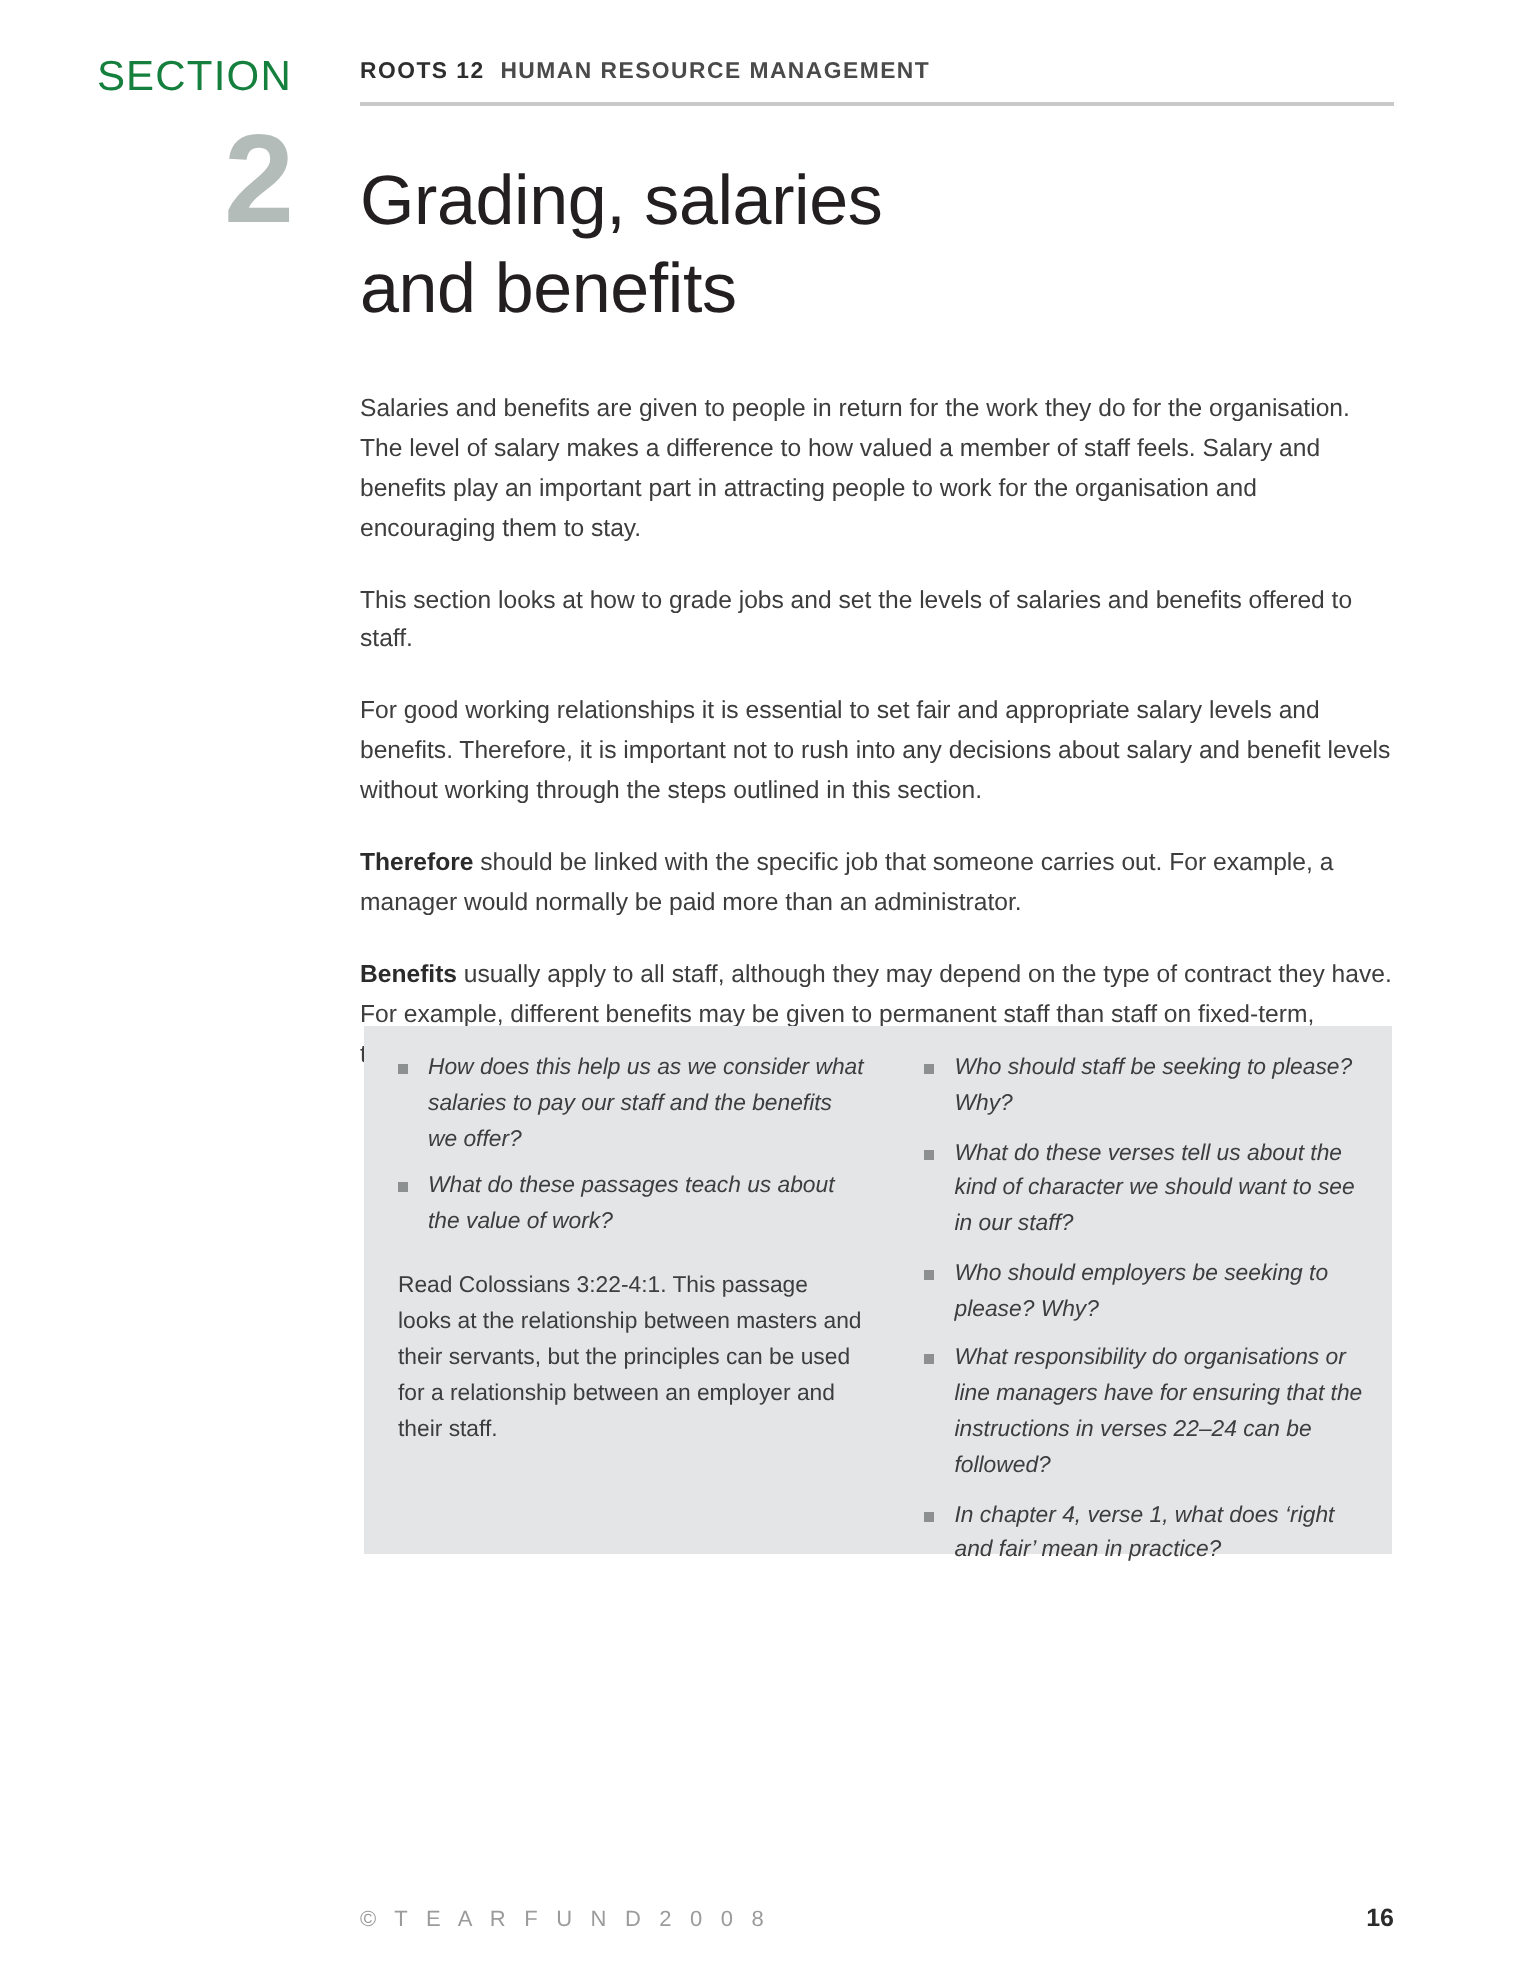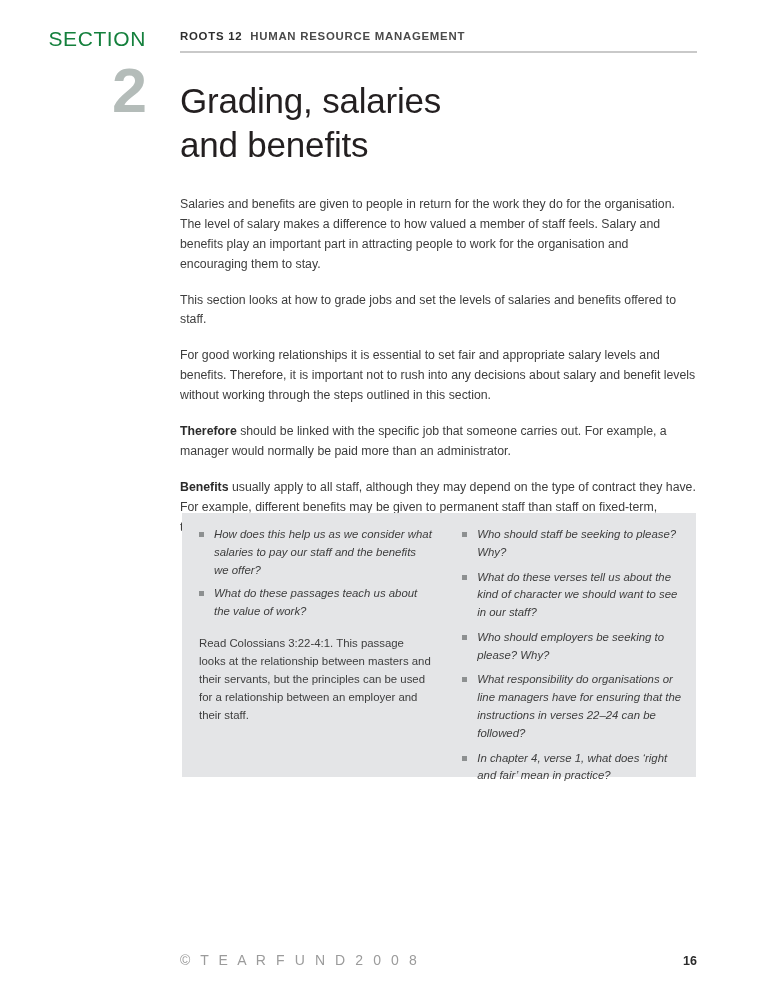--- a/index.html
+++ b/index.html
@@ -174,21 +174,21 @@
   .footer {
     position: absolute;
     left: 180px;
     top: 952px;
     width: 517px;
     display: flex;
     align-items: baseline;
     justify-content: space-between;
   }
   .copyright {
-    font-size: 14px;
+    font-size: 11px;
     letter-spacing: 3.1px;
     color: #9b9b9b;
     font-weight: 400;
   }
   .pagenum {
     font-size: 12.5px;
     font-weight: 700;
     color: #2b2b2b;
   }
 </style>

